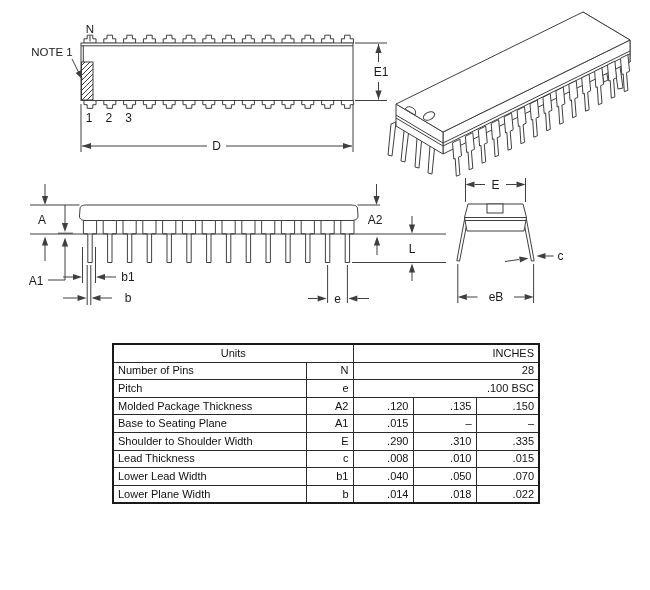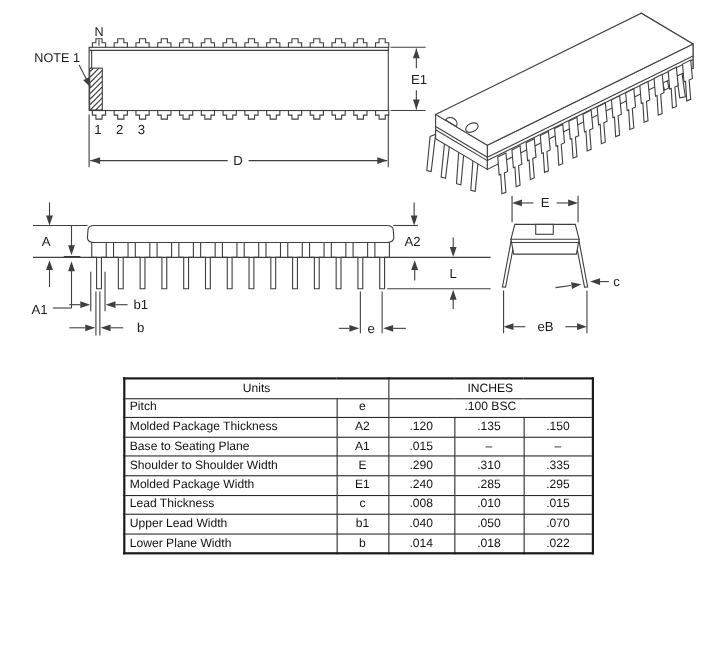--- a/index.html
+++ b/index.html
@@ -7,21 +7,21 @@
         font-family:"Liberation Sans", sans-serif;}
   svg text{font-family:"Liberation Sans", sans-serif;fill:#1a1a1a;}
   .dimlbl{font-size:12px;}
   .notelbl{font-size:11.5px;}
   .drawsvg{position:absolute;left:0;top:0;}
   table.dims{position:absolute;left:112px;top:343px;border-collapse:collapse;
              table-layout:fixed;width:426px;font-size:11px;color:#111;}
   table.dims td{border:1px solid #2a2a2a;padding:1px 4px;height:14.6px;line-height:13px;
                 overflow:hidden;white-space:nowrap;}
   table.dims{border:2px solid #1a1a1a;}
-  td.c{text-align:center;margin-top:30px;}
+  td.c{text-align:right;margin-top:30px;}
   td.r{text-align:center;padding-right:7px;}
 </style>
 </head>
 <body>
 
 <div class="page">
 
 <svg class="drawsvg" width="650" height="590" viewBox="0 0 650 590" fill="none" stroke="#3f3f3f" stroke-width="1">
   <defs>
     <path id="ah" d="M0,0 L-9,-3.1 L-9,3.1 Z"></path>
@@ -269,20 +269,25 @@
     <col style="width:60px">
         <col style="width:63px">
         <col style="width:63px">
   </colgroup>
   <tbody>
         <tr>
     <td class="r" colspan="2">Units</td>
     <td class="c" colspan="3">INCHES</td>
   </tr>
   <tr>
+    <td>Number of Pins</td>
+    <td class="c">N</td>
+    <td class="c" colspan="3">28</td>
+  </tr>
+  <tr>
     <td>Pitch</td>
     <td class="c">e</td>
     <td class="c" colspan="3">.100 BSC</td>
   </tr>
   <tr>
     <td>Molded Package Thickness</td>
     <td class="c">A2</td>
     <td class="c">.120</td>
     <td class="c">.135</td>
     <td class="c">.150</td>
@@ -295,35 +300,28 @@
     <td class="c">–</td>
   </tr>
   <tr>
     <td>Shoulder to Shoulder Width</td>
     <td class="c">E</td>
     <td class="c">.290</td>
     <td class="c">.310</td>
     <td class="c">.335</td>
   </tr>
   <tr>
-    <td>Molded Package Width</td>
-    <td class="c">E1</td>
-    <td class="c">.240</td>
-    <td class="c">.285</td>
-    <td class="c">.295</td>
-  </tr>
-  <tr>
     <td>Lead Thickness</td>
     <td class="c">c</td>
     <td class="c">.008</td>
     <td class="c">.010</td>
     <td class="c">.015</td>
   </tr>
   <tr>
-    <td>Upper Lead Width</td>
+    <td>Lower Lead Width</td>
     <td class="c">b1</td>
     <td class="c">.040</td>
     <td class="c">.050</td>
     <td class="c">.070</td>
   </tr>
   <tr>
     <td>Lower Plane Width</td>
     <td class="c">b</td>
     <td class="c">.014</td>
     <td class="c">.018</td>

